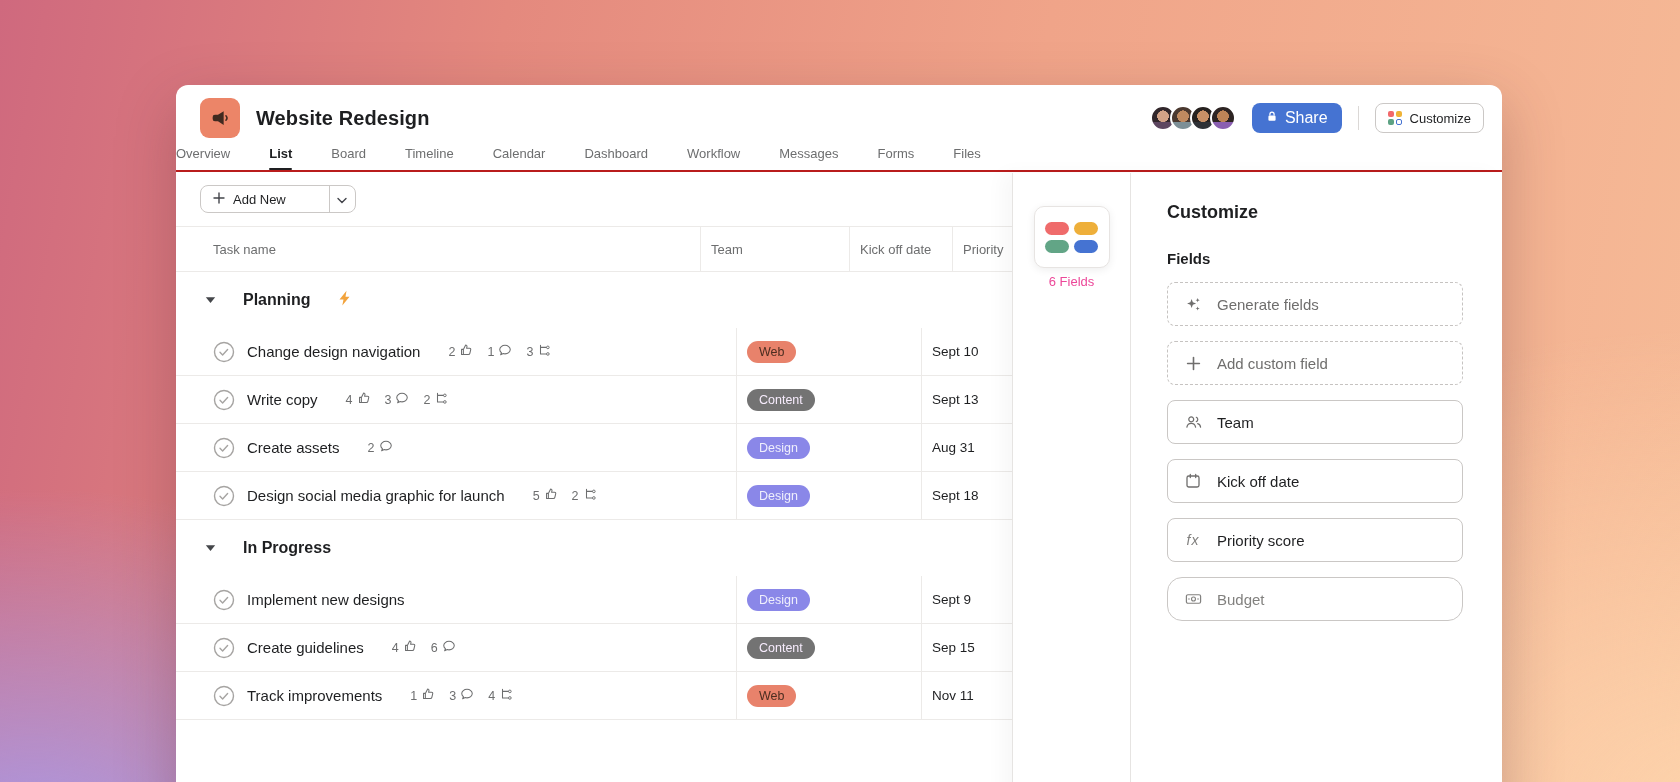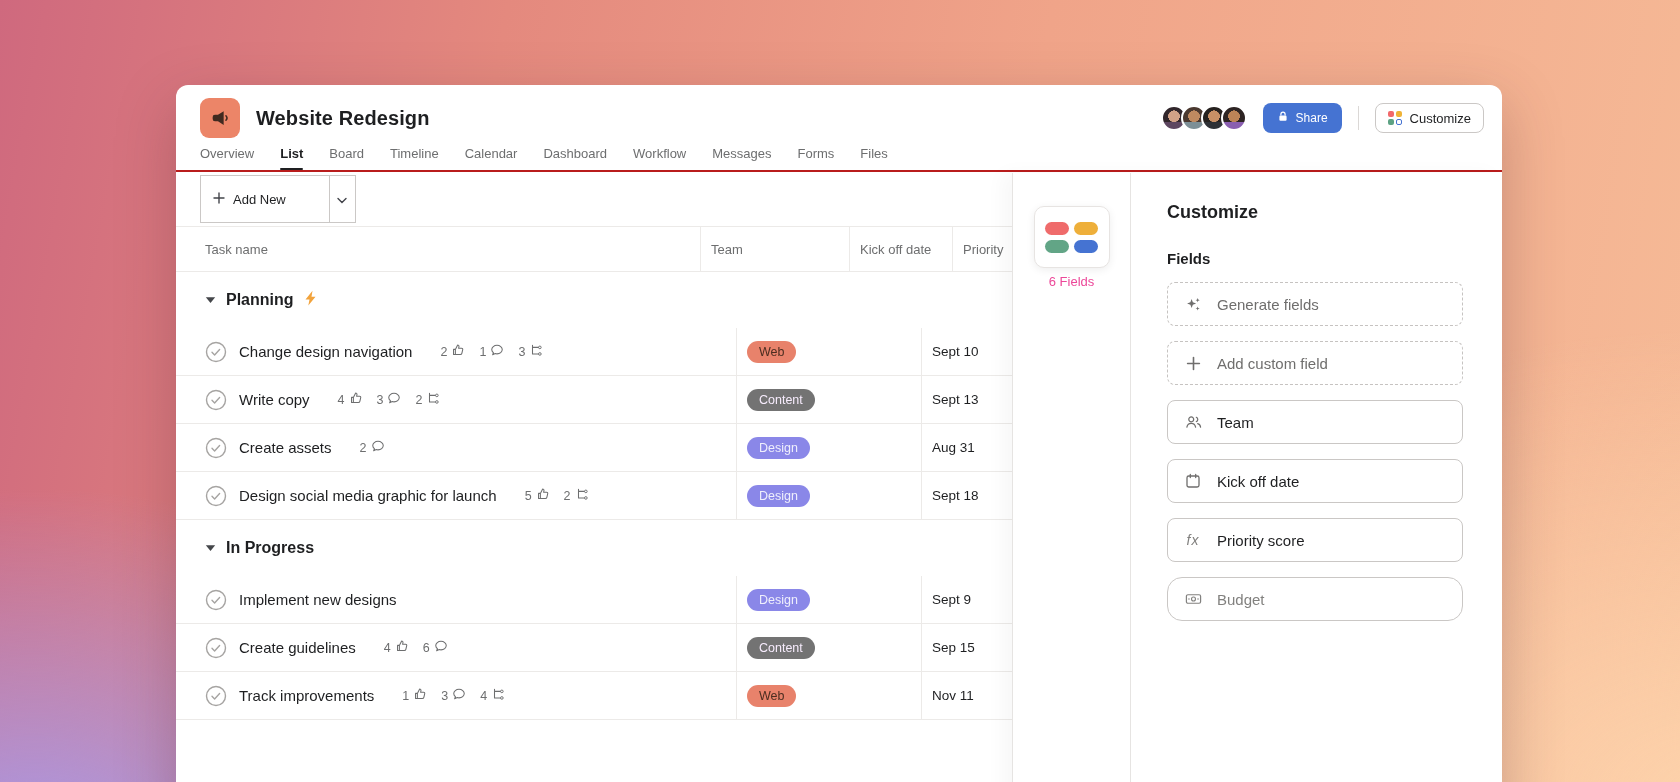--- a/index.html
+++ b/index.html
@@ -30,49 +30,49 @@
   .avatar:first-child{ margin-left:0; }
   .av1{ background:linear-gradient(180deg,rgba(0,0,0,0) 66%,#5d4660 66%),
         radial-gradient(circle at 50% 42%, #d2a287 0 34%, rgba(0,0,0,0) 35%), #31262b; }
   .av2{ background:linear-gradient(180deg,rgba(0,0,0,0) 66%,#7d8f96 66%),
         radial-gradient(circle at 50% 42%, #c08a60 0 34%, rgba(0,0,0,0) 35%), #4a382f; }
   .av3{ background:linear-gradient(180deg,rgba(0,0,0,0) 66%,#2e3136 66%),
         radial-gradient(circle at 50% 42%, #c89066 0 34%, rgba(0,0,0,0) 35%), #26211f; }
   .av4{ background:linear-gradient(180deg,rgba(0,0,0,0) 66%,#8a5fb0 66%),
         radial-gradient(circle at 50% 42%, #bd8457 0 34%, rgba(0,0,0,0) 35%), #2d2423; }
   .btn-share{ margin-left:16px; height:30px; padding:0 14px; border:none; border-radius:8px;
-    background:#4573d2; color:#fff; font-size:12px; font-weight:500;
+    background:#4573d2; color:#fff; font-size:16px; font-weight:500;
     display:flex; align-items:center; gap:7px; cursor:pointer; font-family:inherit; }
   .hdr-divider{ width:1px; height:24px; background:#dbd8d6; margin:0 16px; }
   .btn-customize-top{ height:30px; padding:0 12px; background:#fff; border:1px solid #cbc8c6;
     border-radius:8px; font-size:13px; color:#1e1f21; display:flex; align-items:center; gap:8px;
     cursor:pointer; font-family:inherit; }
   .grid-ico{ display:grid; grid-template-columns:6px 6px; grid-template-rows:6px 6px; gap:2px; }
   .grid-ico i{ border-radius:2px; }
   .gi-r{ background:#f2696b; } .gi-y{ background:#efb336; } .gi-g{ background:#5da283; } .gi-bo{ border:1.5px solid #4573d2; border-radius:2px; }
-  .tabs{ display:flex; gap:26px; padding-left:24px; margin-top:8px; }
+  .tabs{ display:flex; gap:39px; margin-top:8px; }
   .tab{ font-size:13px; color:#6d6e6f; padding-bottom:9px; cursor:pointer; position:relative; }
   .tab.active{ color:#1e1f21; font-weight:700; }
   .tab.active:after{ content:""; position:absolute; left:0; right:0; bottom:0; height:2px; background:#1e1f21; border-radius:2px; }
   
   .toolbar{ height:55px; display:flex; align-items:center; padding-left:24px; border-bottom:1px solid #eceae8; }
-  .addnew{ display:flex; height:48px; border:1px solid #cbc8c6; border-radius:0; overflow:hidden; background:#fff;gap:31px; }
+  .addnew{ display:flex; height:28px; border:1px solid #cbc8c6; border-radius:8px; overflow:hidden; background:#fff;gap:31px; }
   .addnew-main{ display:flex; align-items:center; gap:8px; padding:0 12px; font-size:13px; color:#1e1f21;
     border:none; background:none; cursor:pointer; font-family:inherit; }
   .addnew-chev{ width:26px; display:flex; align-items:center; justify-content:center;
     border:none; border-left:1px solid #cbc8c6; background:none; cursor:pointer; }
   
   .tbl{ position:relative; }
   .trow{ display:grid; grid-template-columns:524px 149px 103px 1fr; }
   .thead{ height:45px; border-bottom:1px solid #eceae8; }
   .thead .cell{ display:flex; align-items:center; font-size:13px; color:#6d6e6f; }
   .cell{ padding-left:10px; }
-  .cell.c1{ padding-left:29px; }
+  .cell.c1{ padding-left:37px; }
   .cell.c2,.cell.c3,.cell.c4{ border-left:1px solid #eceae8; }
-  .sec-row{ height:56px; display:flex; align-items:center; padding-left:29px; gap:10px; }
+  .sec-row{ height:56px; display:flex; align-items:center; padding-left:29px; gap:27px; }
   .sec-caret{ cursor:pointer; display:flex; }
   .sec-title{ font-size:16px; font-weight:700; }
   .task-row{ height:48px; border-bottom:1px solid #eceae8; cursor:pointer;gap:36px; }
   .task-row:first-of-type{ border-top:1px solid #eceae8; }
   .task-row .cell{ display:flex; align-items:center; }
   .tname-wrap{ display:flex; align-items:center; gap:12px; overflow:hidden; }
   .chk{ flex:0 0 auto; display:flex; cursor:pointer; }
   .tname{ font-size:15px; color:#1e1f21; white-space:nowrap; }
   .stats{ display:flex; align-items:center; gap:14px; margin-left:16px; color:#6d6e6f; }
   .stat{ display:flex; align-items:center; gap:4px; font-size:12.5px; }

